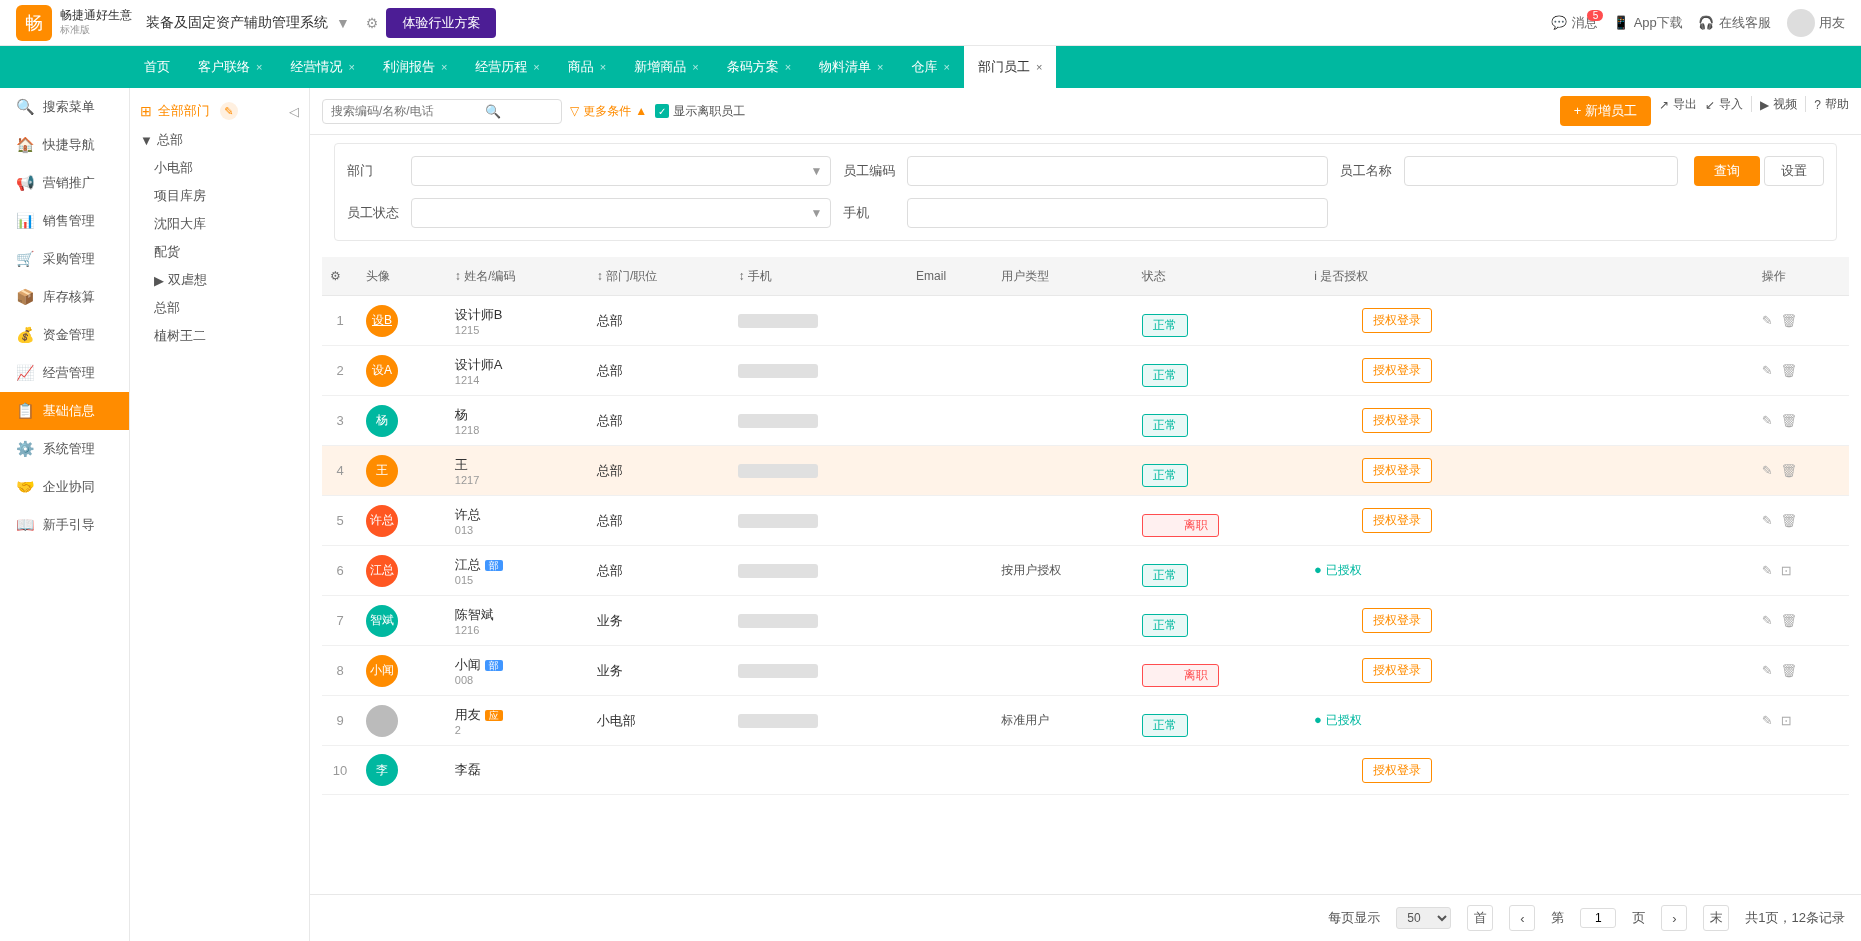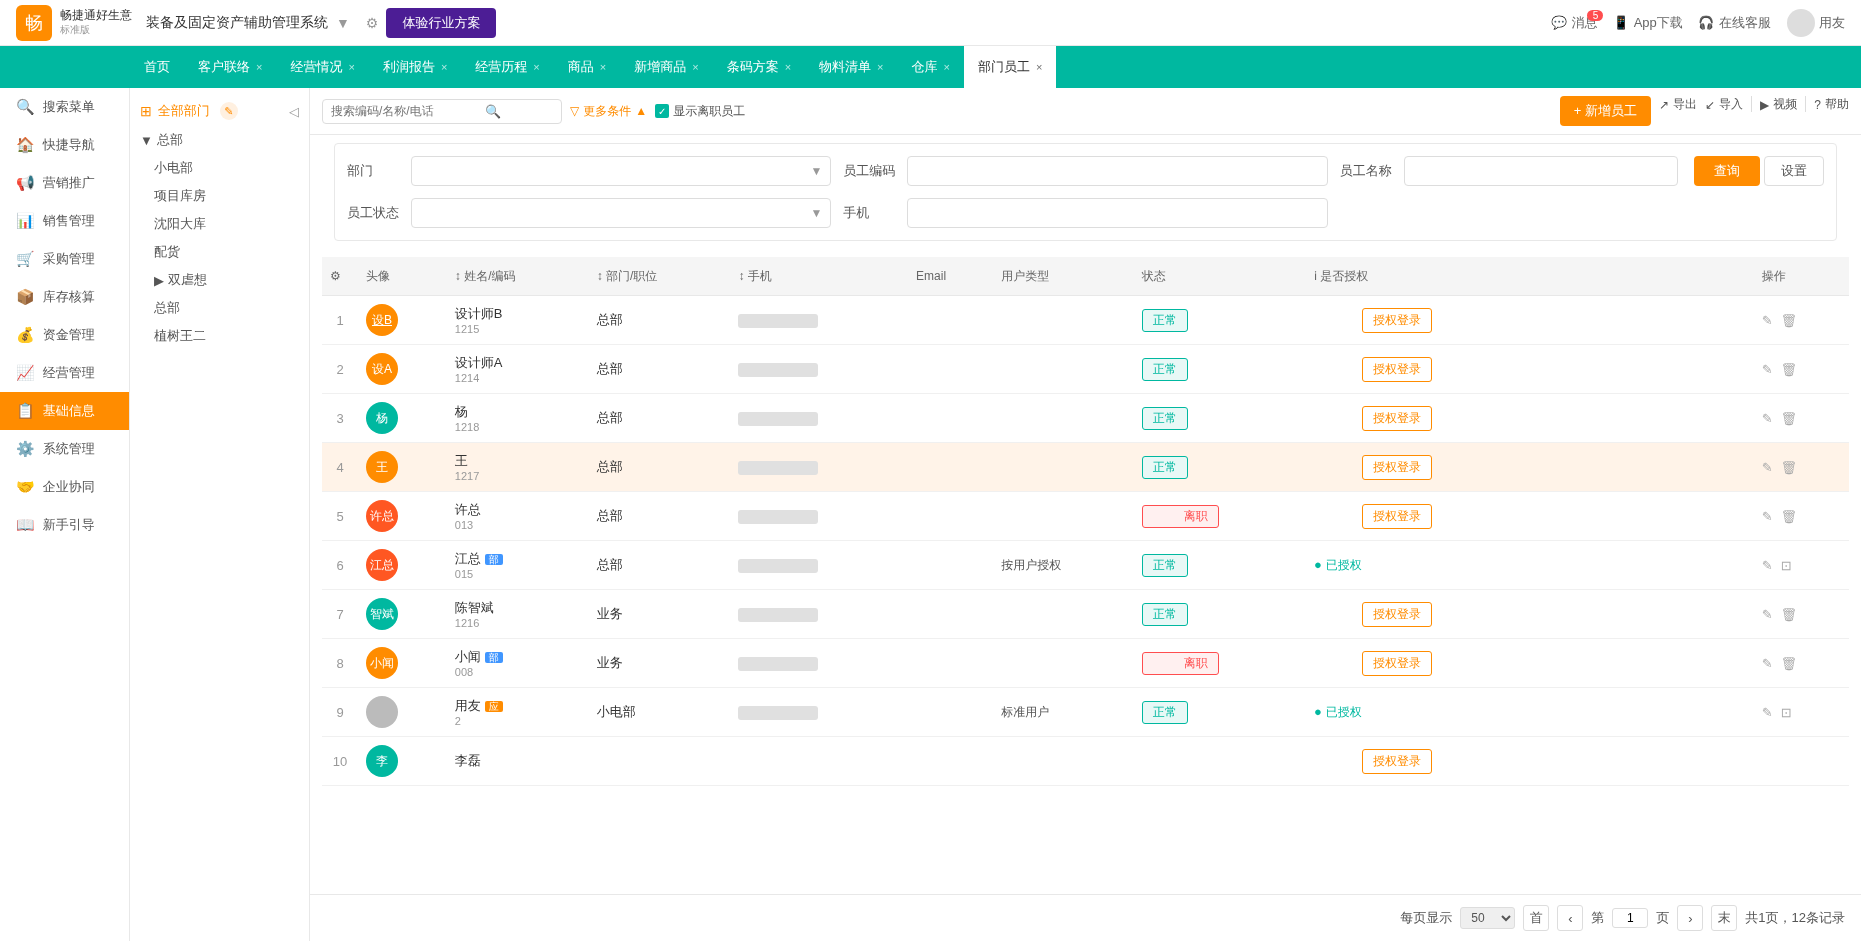--- a/index.html
+++ b/index.html
@@ -396,20 +396,21 @@
     }
     .name-code { display: flex; flex-direction: column; }
     .name { font-size: 13px; color: #333; }
     .code { font-size: 11px; color: #999; }
     .status-badge {
       display: inline-flex;
       align-items: center;
       padding: 2px 10px;
       border-radius: 3px;
       font-size: 12px;
+      margin-top: 10px;
     }
     .status-normal { background: #e8f8f6; color: #00b8a0; border: 1px solid #00b8a0; }
     .status-resigned { background: #fff0f0; color: #ff4d4f; border: 1px solid #ff4d4f; padding-left: 41px; }
     .auth-btn {
       background: #fff;
       color: #ff8c00;
       border: 1px solid #ff8c00;
       padding: 3px 10px;
       border-radius: 3px;
       cursor: pointer;
@@ -439,21 +440,21 @@
       margin-left: 4px;
     }
 
     
     .pagination {
       display: flex;
       align-items: center;
       justify-content: flex-end;
       padding: 10px 16px;
       border-top: 1px solid #e8e8e8;
-      gap: 8px;
+      gap: 16px;
       font-size: 13px;
       color: #555;
       background: #fff;
     }
     .page-size-select {
       border: 1px solid #ddd;
       border-radius: 3px;
       padding: 2px 6px;
       font-size: 12px;
       color: #555;

